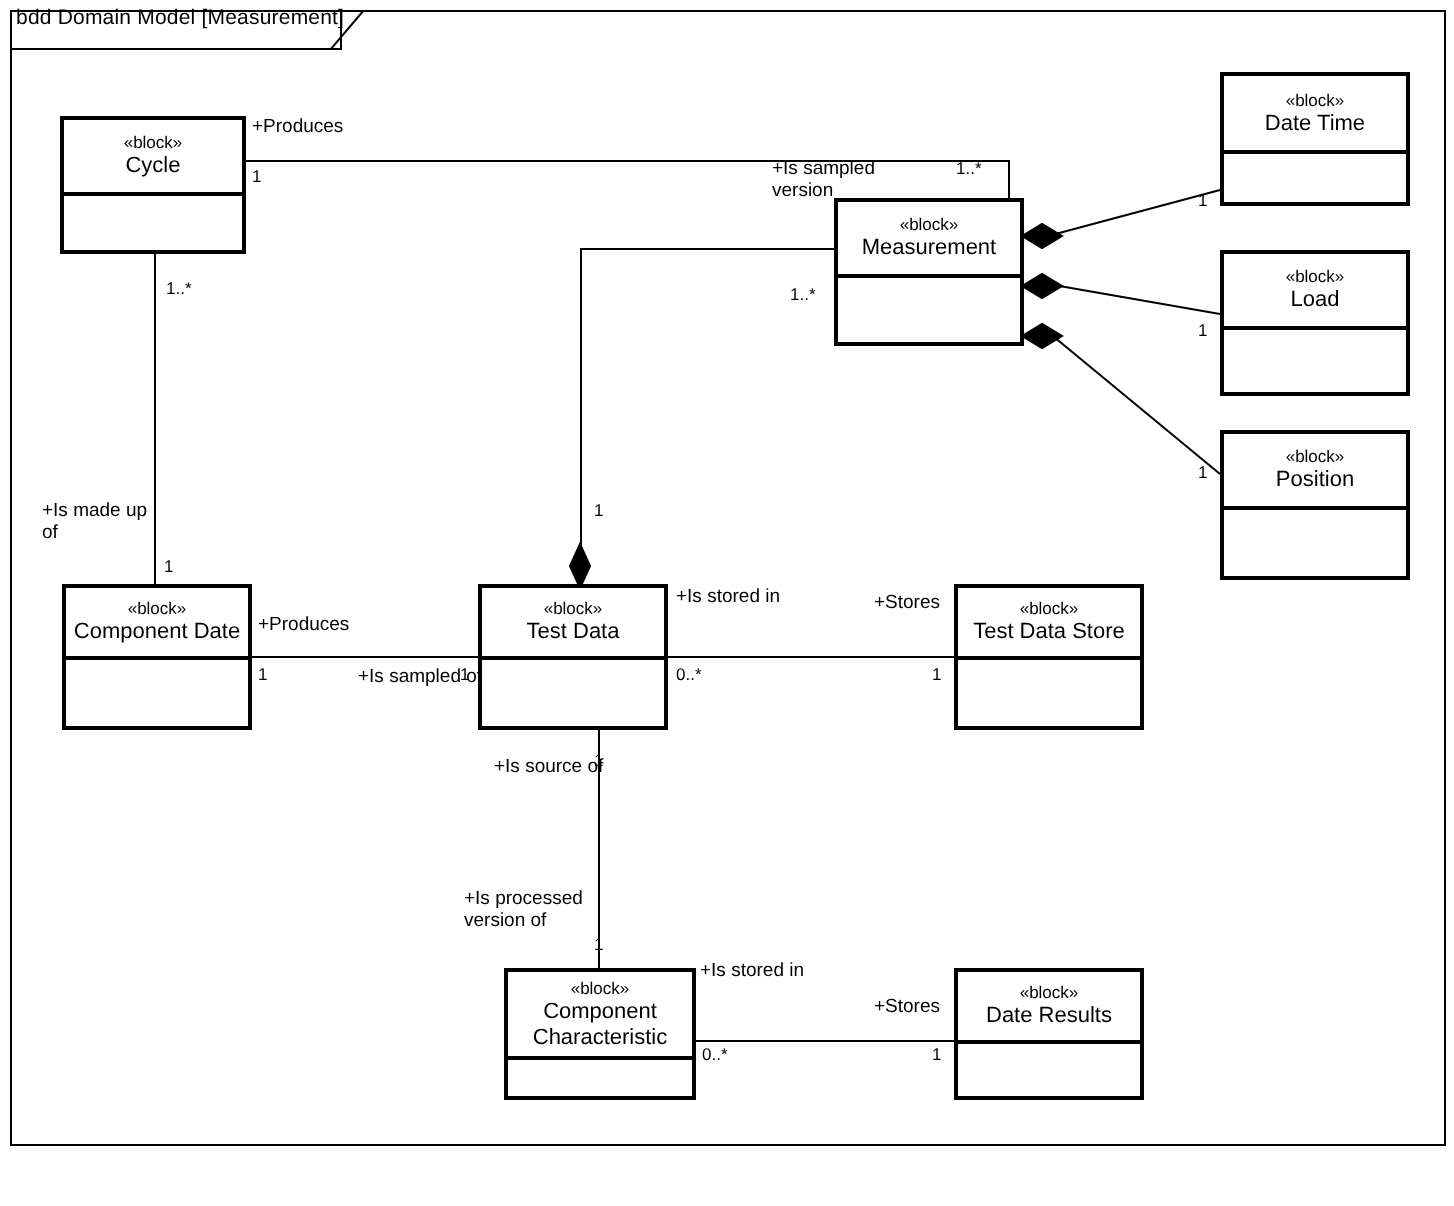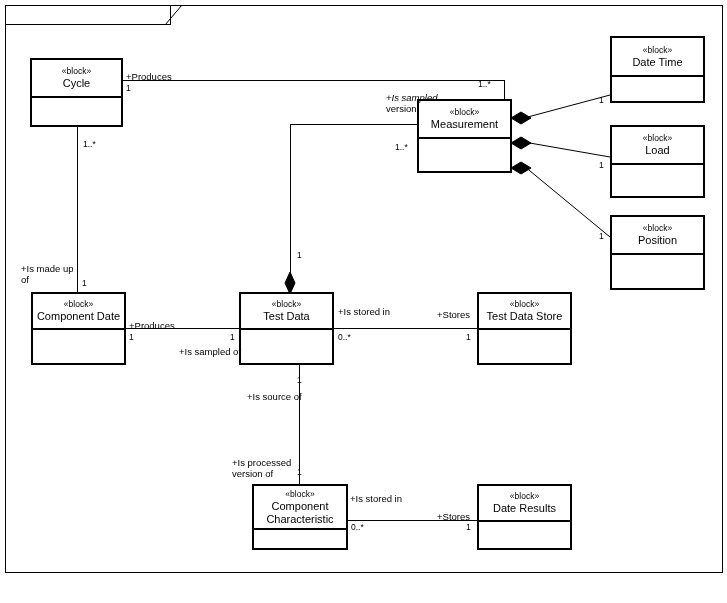--- a/index.html
+++ b/index.html
@@ -120,21 +120,20 @@
     pointer-events: none;
   }
 
   
   .lbl {
     position: absolute;
     font-size: 9.5px;
     line-height: 11.5px;
     white-space: nowrap;
     color: #000;
-    margin-top: 13px;
   }
   .mult {
     position: absolute;
     font-size: 8.5px;
     line-height: 10px;
     white-space: nowrap;
     color: #000;
   }
 </style>
 </head>
@@ -142,20 +141,21 @@
 
 <div id="canvas">
 
   <div class="frame"></div>
   <div class="frame-tab">
     <div class="tab-body"></div>
     <svg class="tab-corner" width="18" height="20" viewBox="0 0 18 20">
       <line x1="0" y1="20" x2="17" y2="0" stroke="#000" stroke-width="1"></line>
     </svg>
   </div>
+  <div class="frame-title">bdd Domain Model [Measurement]</div>
 
   <div class="ln h" style="left:123px; top:80px; width:382px;"></div>
   <div class="ln v" style="left:504px; top:80px; height:20px;"></div>
 
   <div class="ln v" style="left:77px; top:127px; height:165px;"></div>
 
   <div class="ln h" style="left:290px; top:124px; width:128px;"></div>
   <div class="ln v" style="left:290px; top:124px; height:160px;"></div>
 
   <div class="ln h" style="left:126px; top:328px; width:113px;"></div>
@@ -257,21 +257,21 @@
   <div class="block" style="left:477px; top:484px; width:95px; height:66px;">
     <div class="hdr" style="height:36px;">
       <div class="stereo">«block»</div>
       <div class="bname">Date Results</div>
     </div>
     <div class="compartment" style="height:28px;"></div>
   </div>
 
   <div class="lbl" style="left:126px; top:58px;">+Produces</div>
 
-  <div class="lbl" style="left:386px; top:79px;font-style:italic;">+Is sampled</div>
+  <div class="lbl" style="left:386px; top:79px;">+Is sampled</div>
   <div class="lbl" style="left:386px; top:90px;">version</div>
 
   <div class="lbl" style="left:21px; top:250px;">+Is made up</div>
   <div class="lbl" style="left:21px; top:261px;">of</div>
 
   <div class="lbl" style="left:129px; top:307px;">+Produces</div>
   <div class="lbl" style="left:179px; top:333px;">+Is sampled of</div>
 
   <div class="lbl" style="left:338px; top:293px;">+Is stored in</div>
   <div class="lbl" style="left:437px; top:296px;">+Stores</div>

